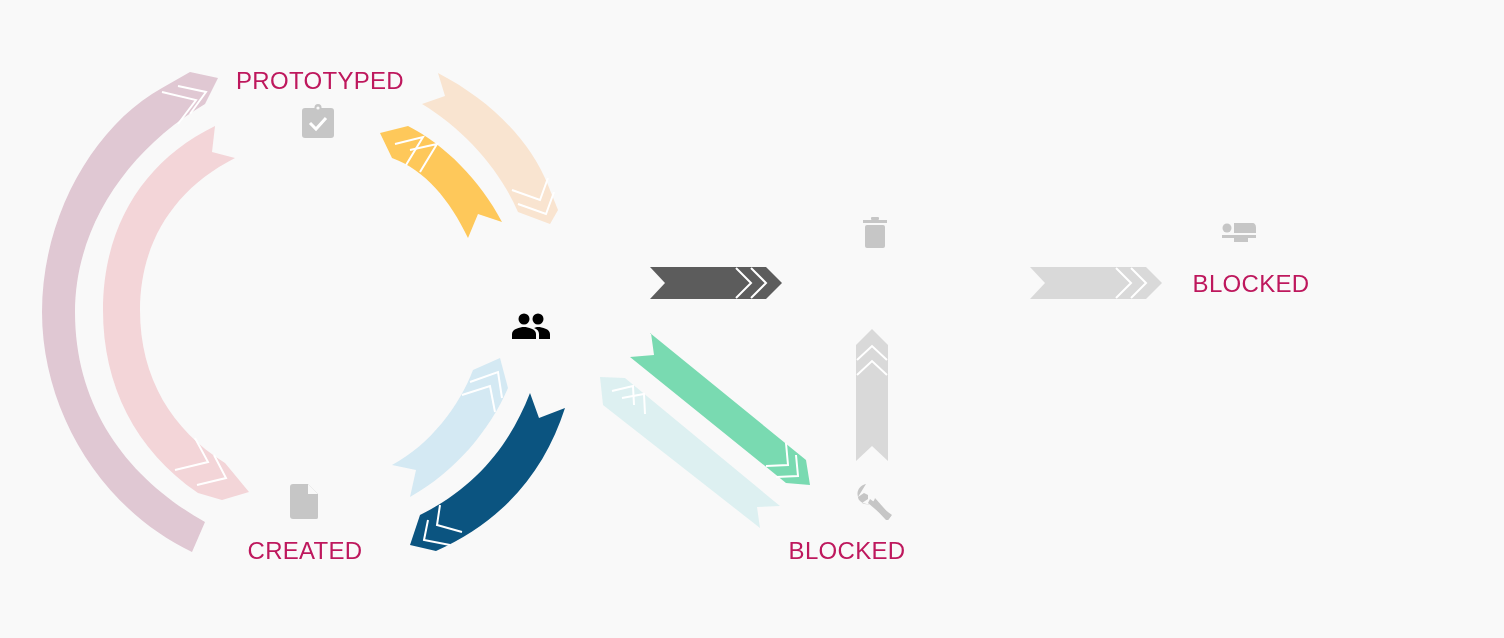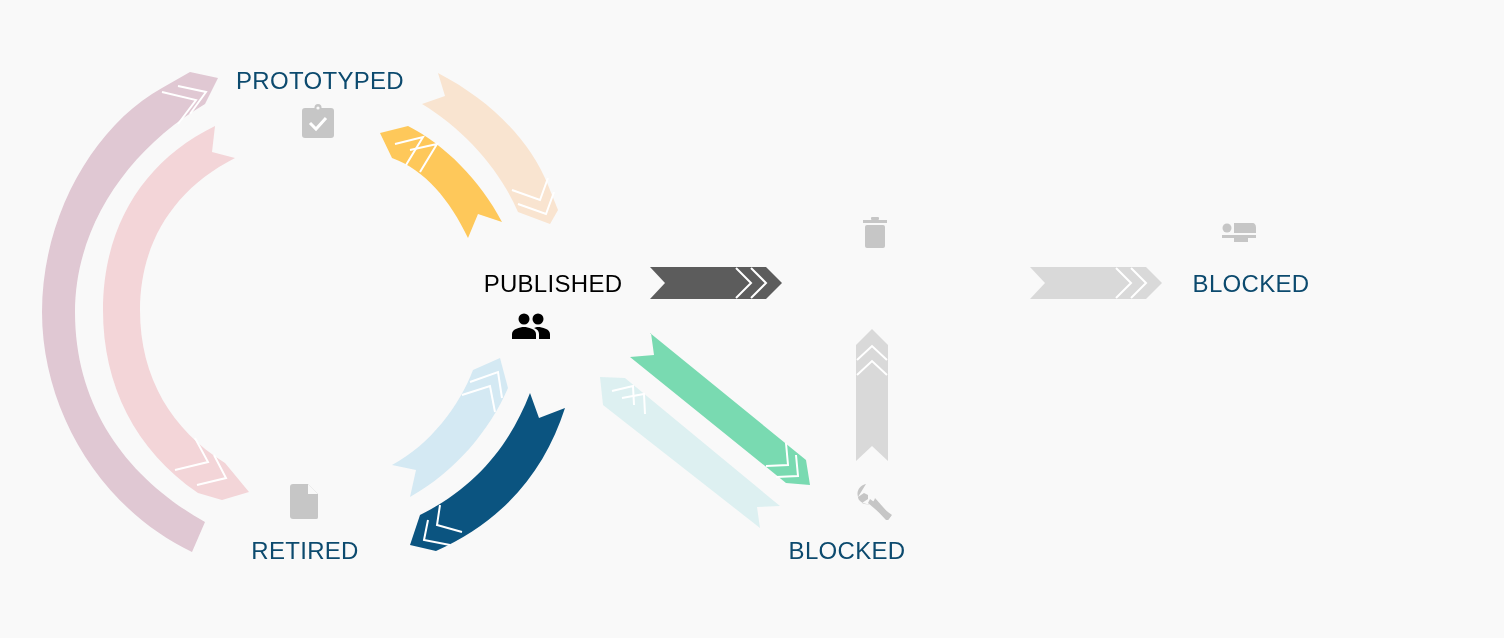--- a/index.html
+++ b/index.html
@@ -4,21 +4,21 @@
 <style>
   html, body { margin: 0; padding: 0; }
   body {
     width: 1504px; height: 638px; background: #f9f9f9; overflow: hidden;
     font-family: "Liberation Sans", sans-serif;
   }
   #stage { position: relative; width: 1504px; height: 638px; }
   svg.flow { position: absolute; left: 0; top: 0; }
   .state-label {
     position: absolute; font-size: 24px; letter-spacing: 0.3px;
-    color: #0c4a6e; white-space: nowrap; transform: translateX(-50%);
+    color: #be185d; white-space: nowrap; transform: translateX(-50%);
     cursor: pointer;
   }
   .state-label.active { color: #000000; }
   .state-icon { position: absolute; cursor: pointer; }
 </style>
 </head>
 <body>
 
 <div id="stage">
 
@@ -92,21 +92,20 @@
   </svg>
 
   <div class="state-label" style="left:320px; top:67px;">PROTOTYPED</div>
   <svg class="state-icon" style="left:302px; top:104px;" width="32" height="34" viewBox="0 0 32 34">
     <rect x="0" y="4" width="32" height="30" rx="3" fill="#c6c6c6"></rect>
     <circle cx="16" cy="3.5" r="3.5" fill="#c6c6c6"></circle>
     <circle cx="16" cy="4" r="1.6" fill="#f9f9f9"></circle>
     <polyline points="8,19 14,25 24,14" fill="none" stroke="#ffffff" stroke-width="3"></polyline>
   </svg>
 
-  <div class="state-label active" style="left:553px; top:270px;">PUBLISHED</div>
   <svg class="state-icon" style="left:512px; top:313px;" width="38" height="26" viewBox="0 0 38 26">
     <circle cx="12" cy="6" r="5.5" fill="#000"></circle>
     <circle cx="26" cy="6" r="5.5" fill="#000"></circle>
     <path d="M 0 26 L 0 21 C 0 16, 8 14, 12 14 C 16 14, 24 16, 24 21 L 24 26 Z" fill="#000"></path>
     <path d="M 26 14 C 30 14, 38 16, 38 21 L 38 26 L 27 26 L 27 21 C 27 18, 25 16, 22 15 C 23 14.5, 25 14, 26 14 Z" fill="#000"></path>
   </svg>
 
   <svg class="state-icon" style="left:863px; top:217px;" width="26" height="32" viewBox="0 0 26 32">
     <rect x="0" y="3" width="24" height="3" fill="#c6c6c6"></rect>
     <rect x="8" y="0" width="8" height="3" rx="1" fill="#c6c6c6"></rect>
@@ -114,21 +113,21 @@
   </svg>
 
   <div class="state-label" style="left:1251px; top:270px;">BLOCKED</div>
   <svg class="state-icon" style="left:1222px; top:223px;" width="36" height="22" viewBox="0 0 36 22">
     <circle cx="5" cy="5" r="4.5" fill="#c6c6c6"></circle>
     <path d="M 12 0 L 30 0 C 33 0, 34 2, 34 5 L 34 10 L 12 10 Z" fill="#c6c6c6"></path>
     <rect x="0" y="12" width="34" height="3" fill="#c6c6c6"></rect>
     <rect x="12" y="15" width="14" height="4" fill="#c6c6c6"></rect>
   </svg>
 
-  <div class="state-label" style="left:305px; top:537px;">RETIRED</div>
+  <div class="state-label" style="left:305px; top:537px;">CREATED</div>
   <svg class="state-icon" style="left:290px; top:484px;" width="30" height="36" viewBox="0 0 30 36">
     <path d="M 3 0 L 18 0 L 28 10 L 28 33 C 28 35, 27 35, 25 35 L 3 35 C 1 35, 0 34, 0 32 L 0 3 C 0 1, 1 0, 3 0 Z" fill="#c6c6c6"></path>
     <path d="M 18 0 L 18 10 L 28 10 Z" fill="#f9f9f9"></path>
   </svg>
 
   <div class="state-label" style="left:847px; top:537px;text-align:center;">BLOCKED</div>
   <svg class="state-icon" style="left:856px; top:483px;" width="40" height="40" viewBox="0 0 40 40">
     <path d="M 10 1 C 4 2, 0 8, 2 14 L 8 10 L 12 12 L 12 16 L 6 20 C 12 23, 18 20, 19 15 L 35 33 L 32 37 L 30 37 L 15 21 C 8 22, 2 18, 2 14 Z" fill="#c6c6c6"></path>
     <path d="M 14 16 L 36 32 L 32 37 L 12 20 Z" fill="#c6c6c6"></path>
   </svg>

